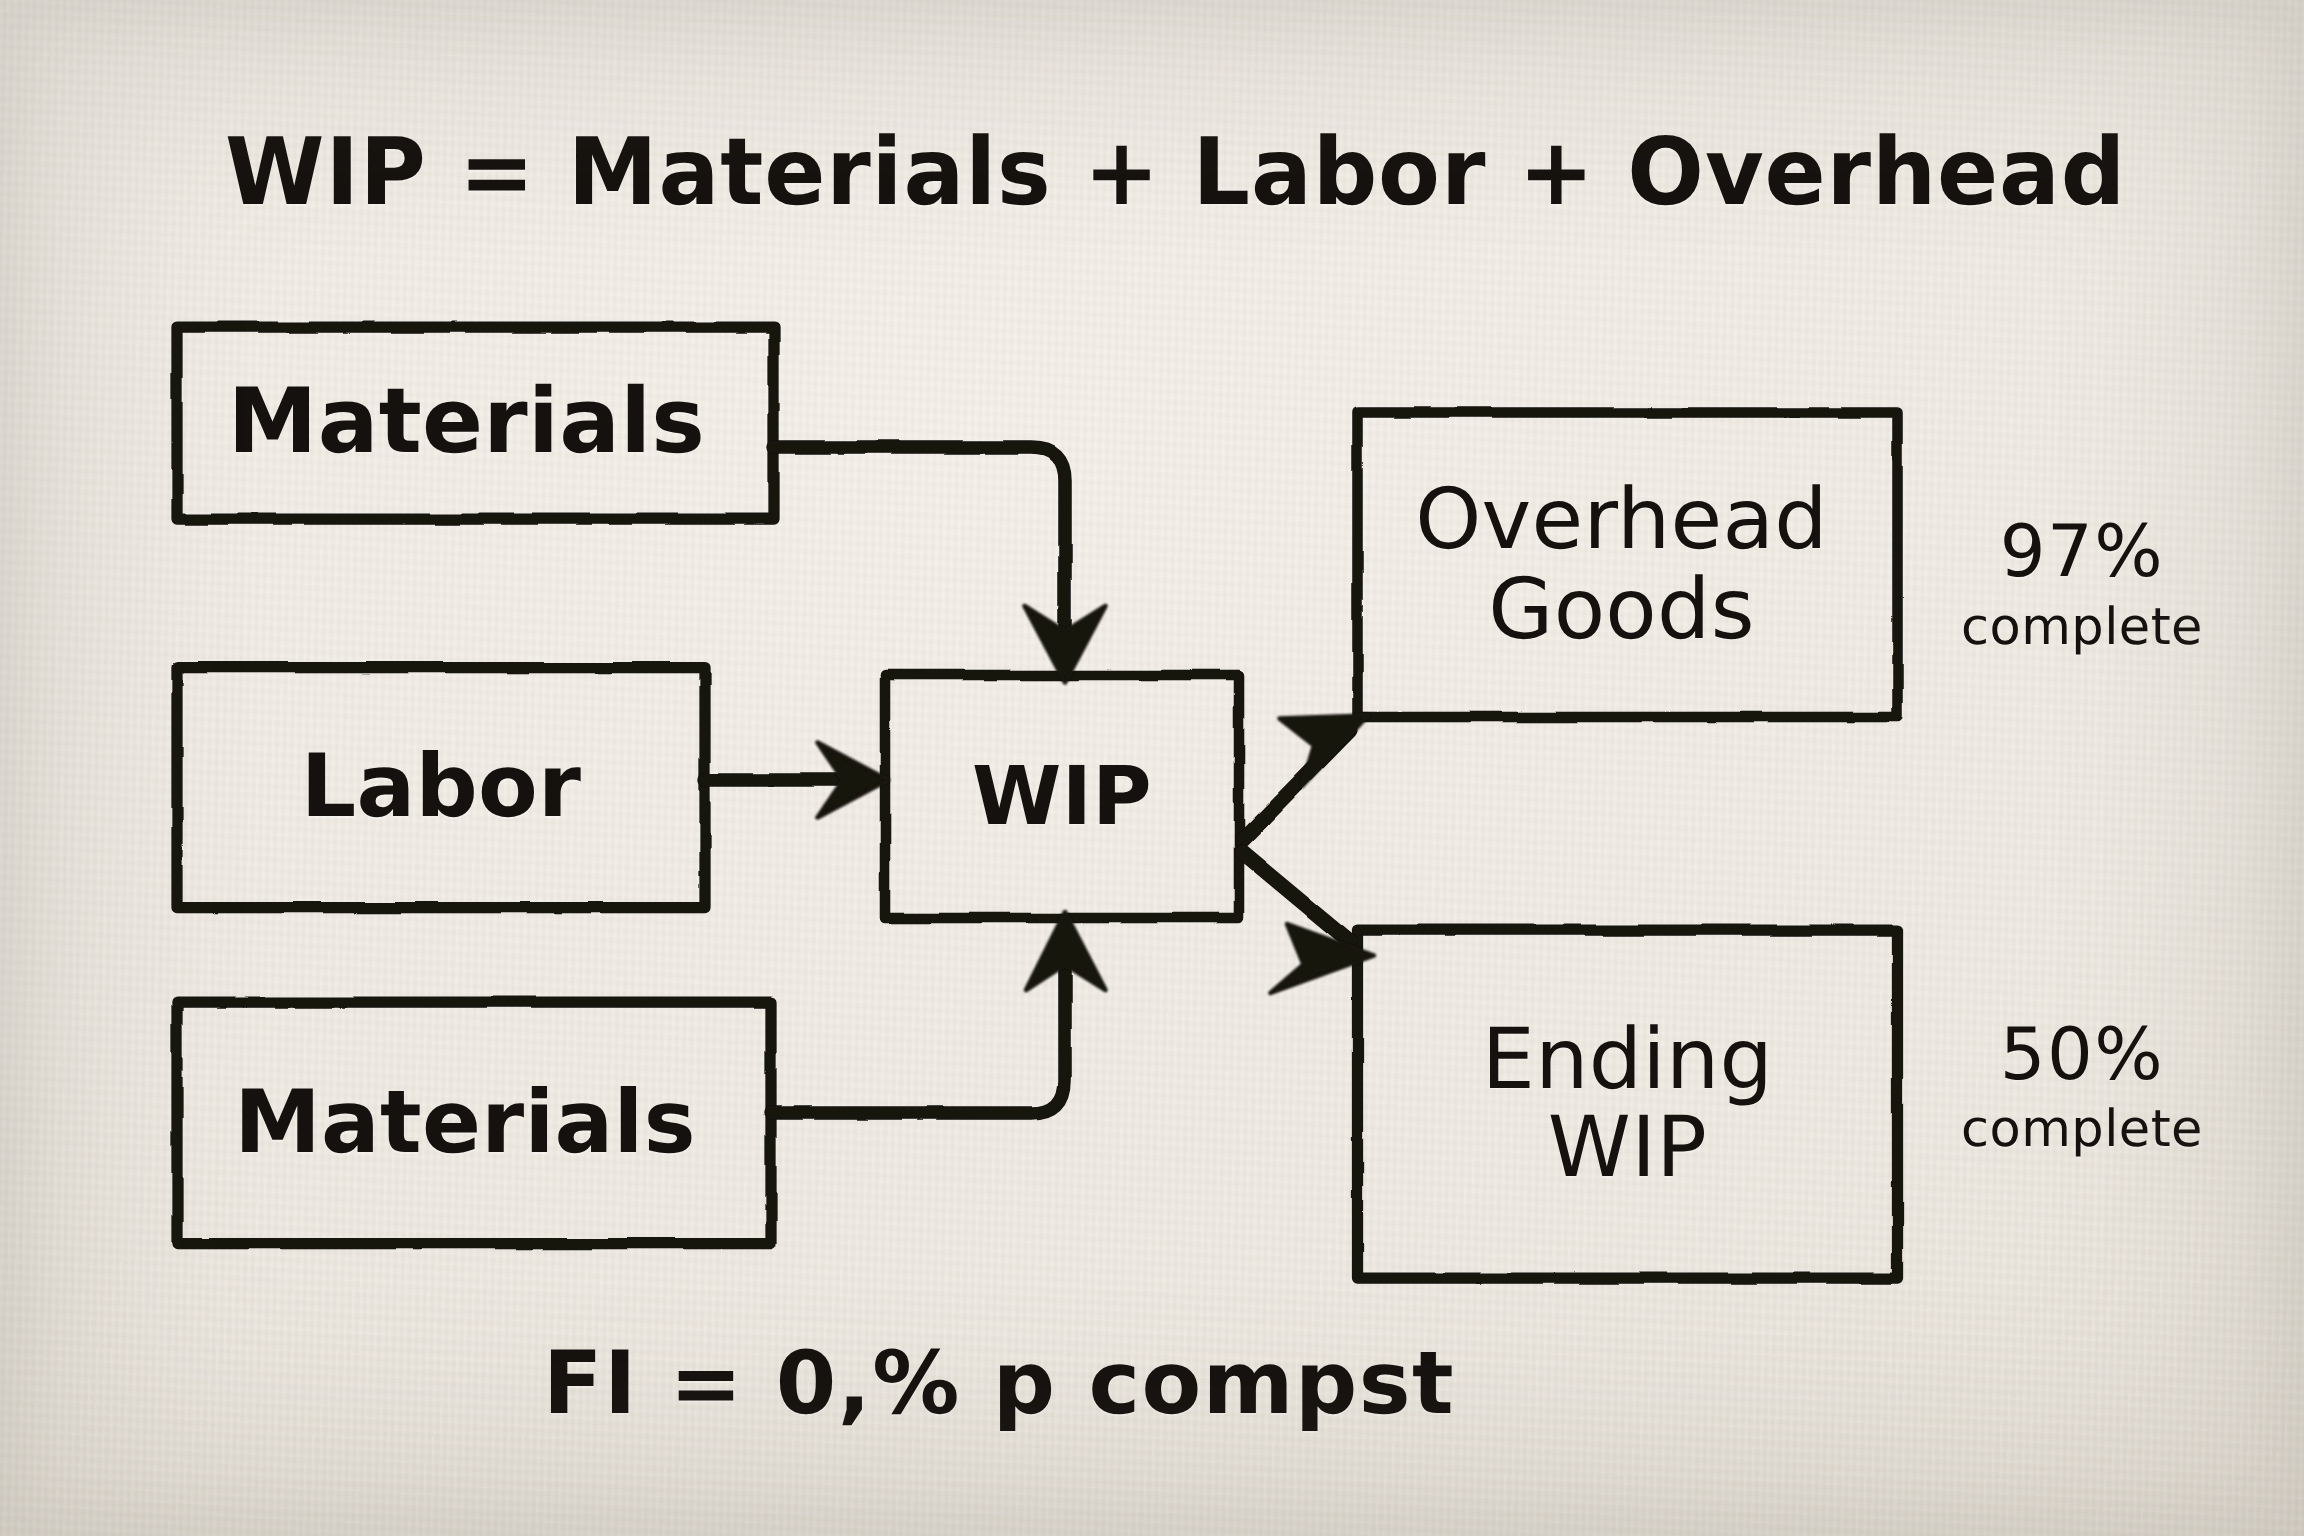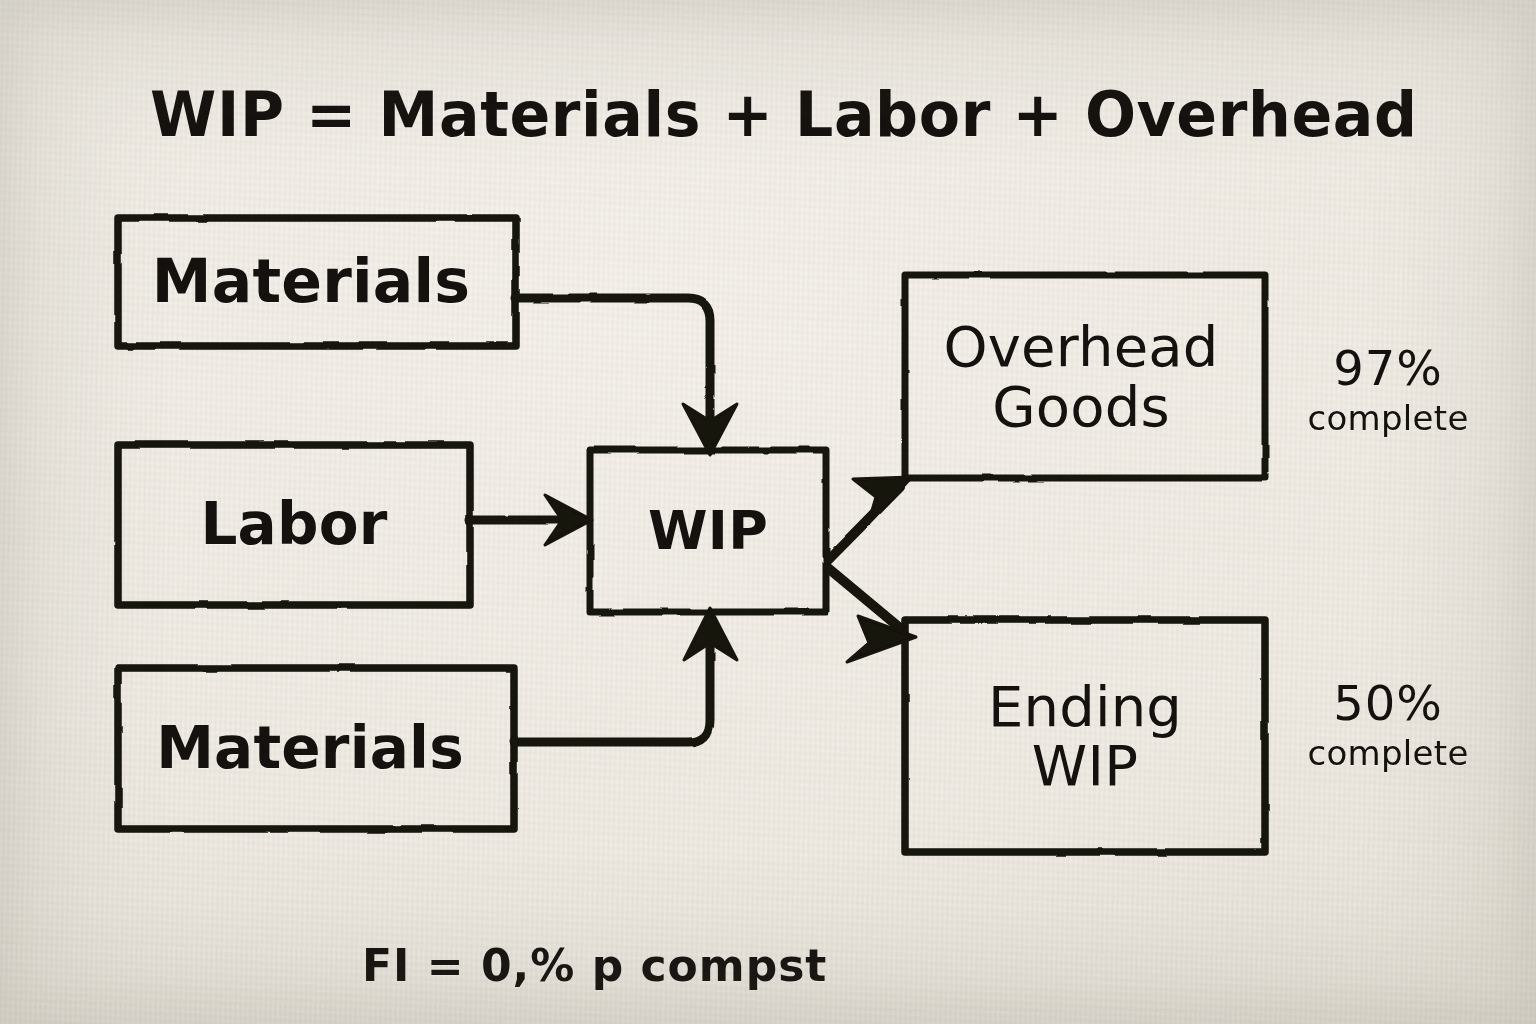--- a/index.html
+++ b/index.html
@@ -80,22 +80,22 @@
   }
   #title-text {
     left: 150px; top: 78px;
     font-size: 62px;
     font-weight: 700;
     letter-spacing: .6px;
     transform: scaleX(.97);
     transform-origin: left top;
   }
   #footer-text {
-    left: 362px; top: 940px;
-    font-size: 44px;
+    left: 362px; top: 888px;
+    font-size: 58px;
     font-weight: 600;
     letter-spacing: 1px;
   }
   .annot {
     position: absolute;
     color: #14110e;
     text-align: center;
     text-shadow: 0 1px 0 rgba(255,255,255,.3);
   }
   .annot .pct { display: block; font-size: 48px; font-weight: 500; letter-spacing: 1px; }

